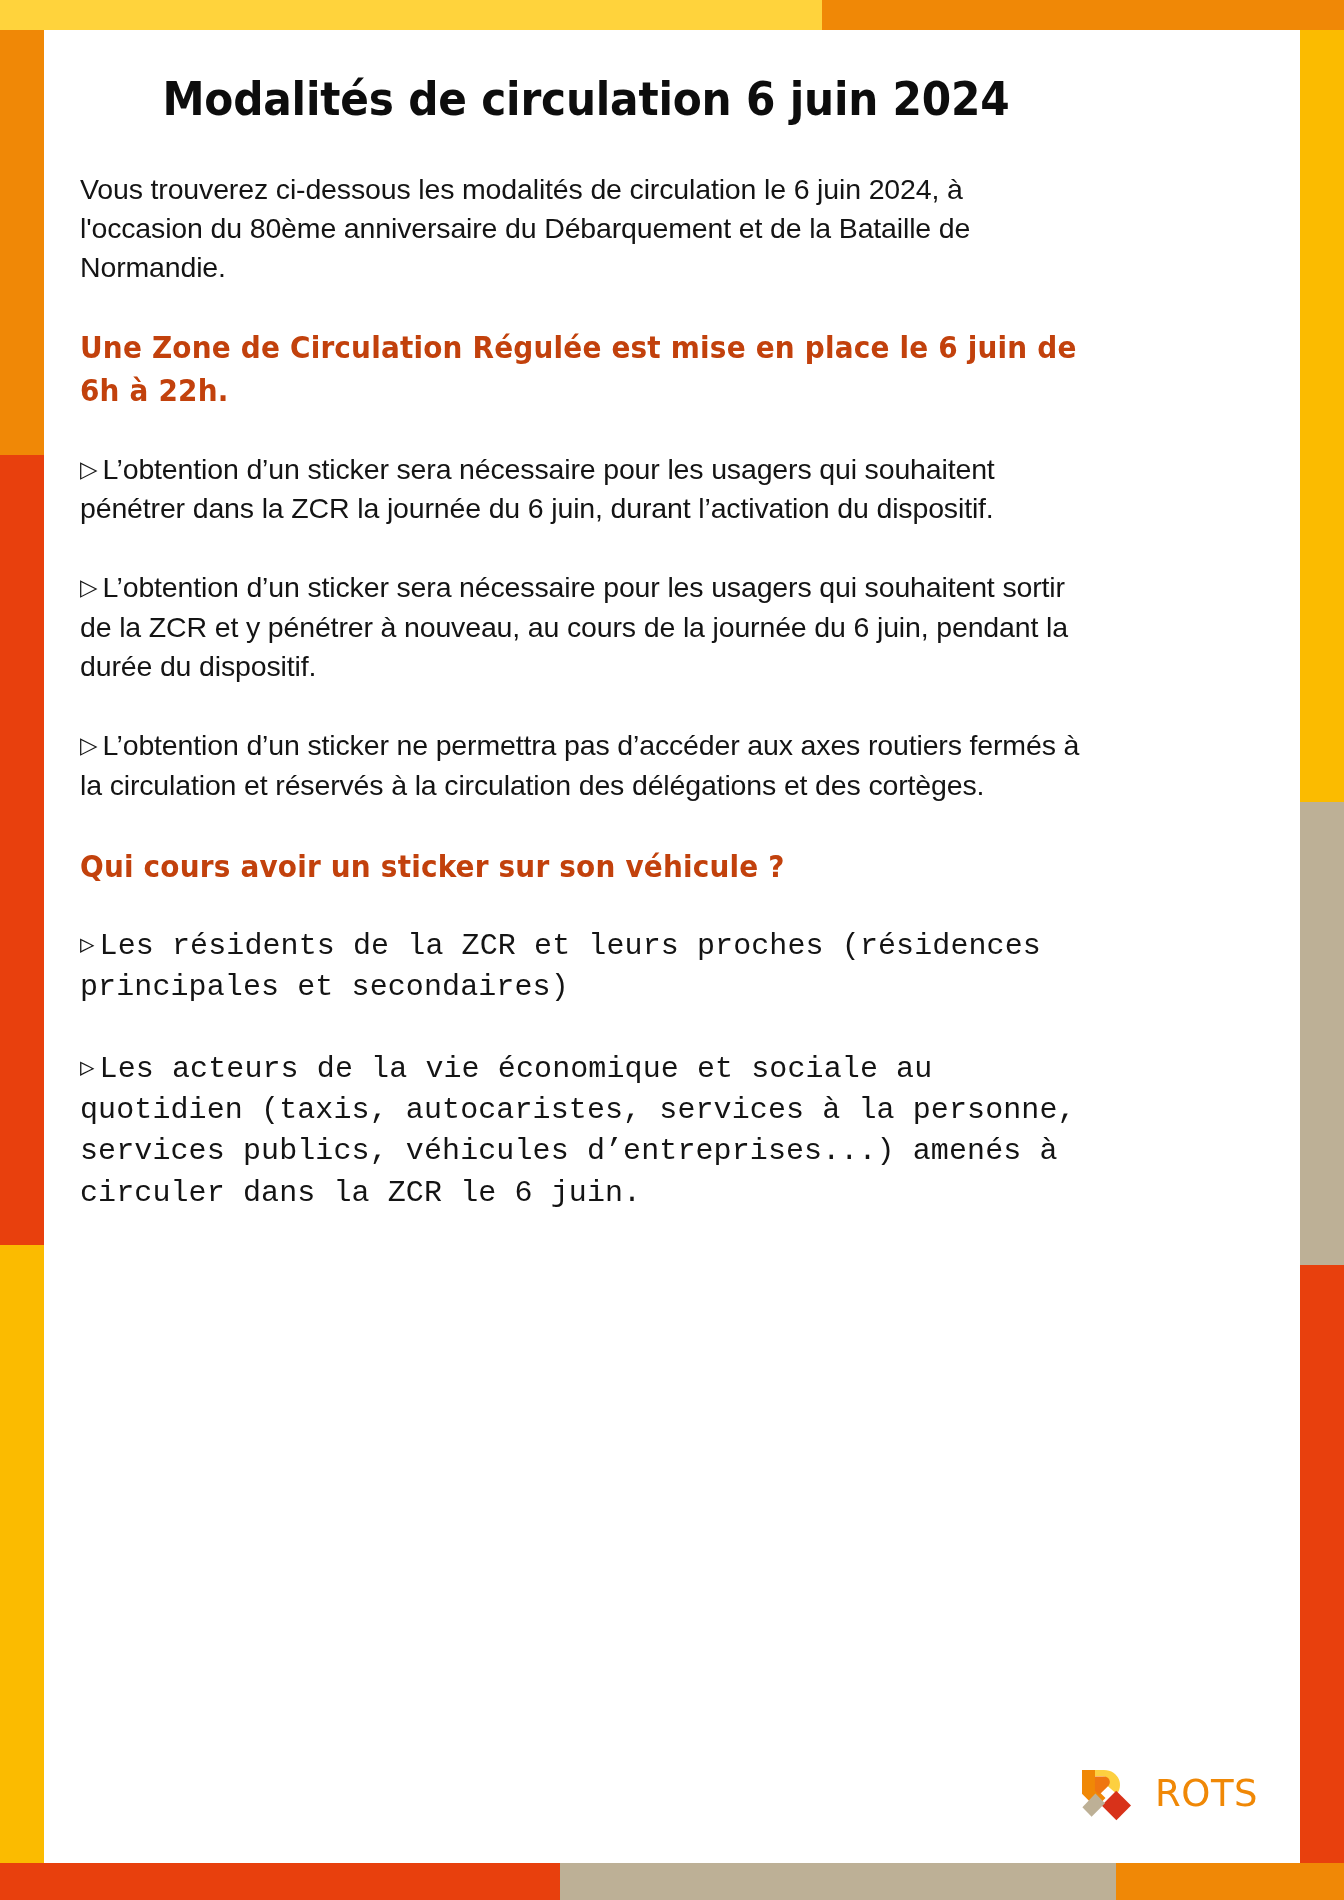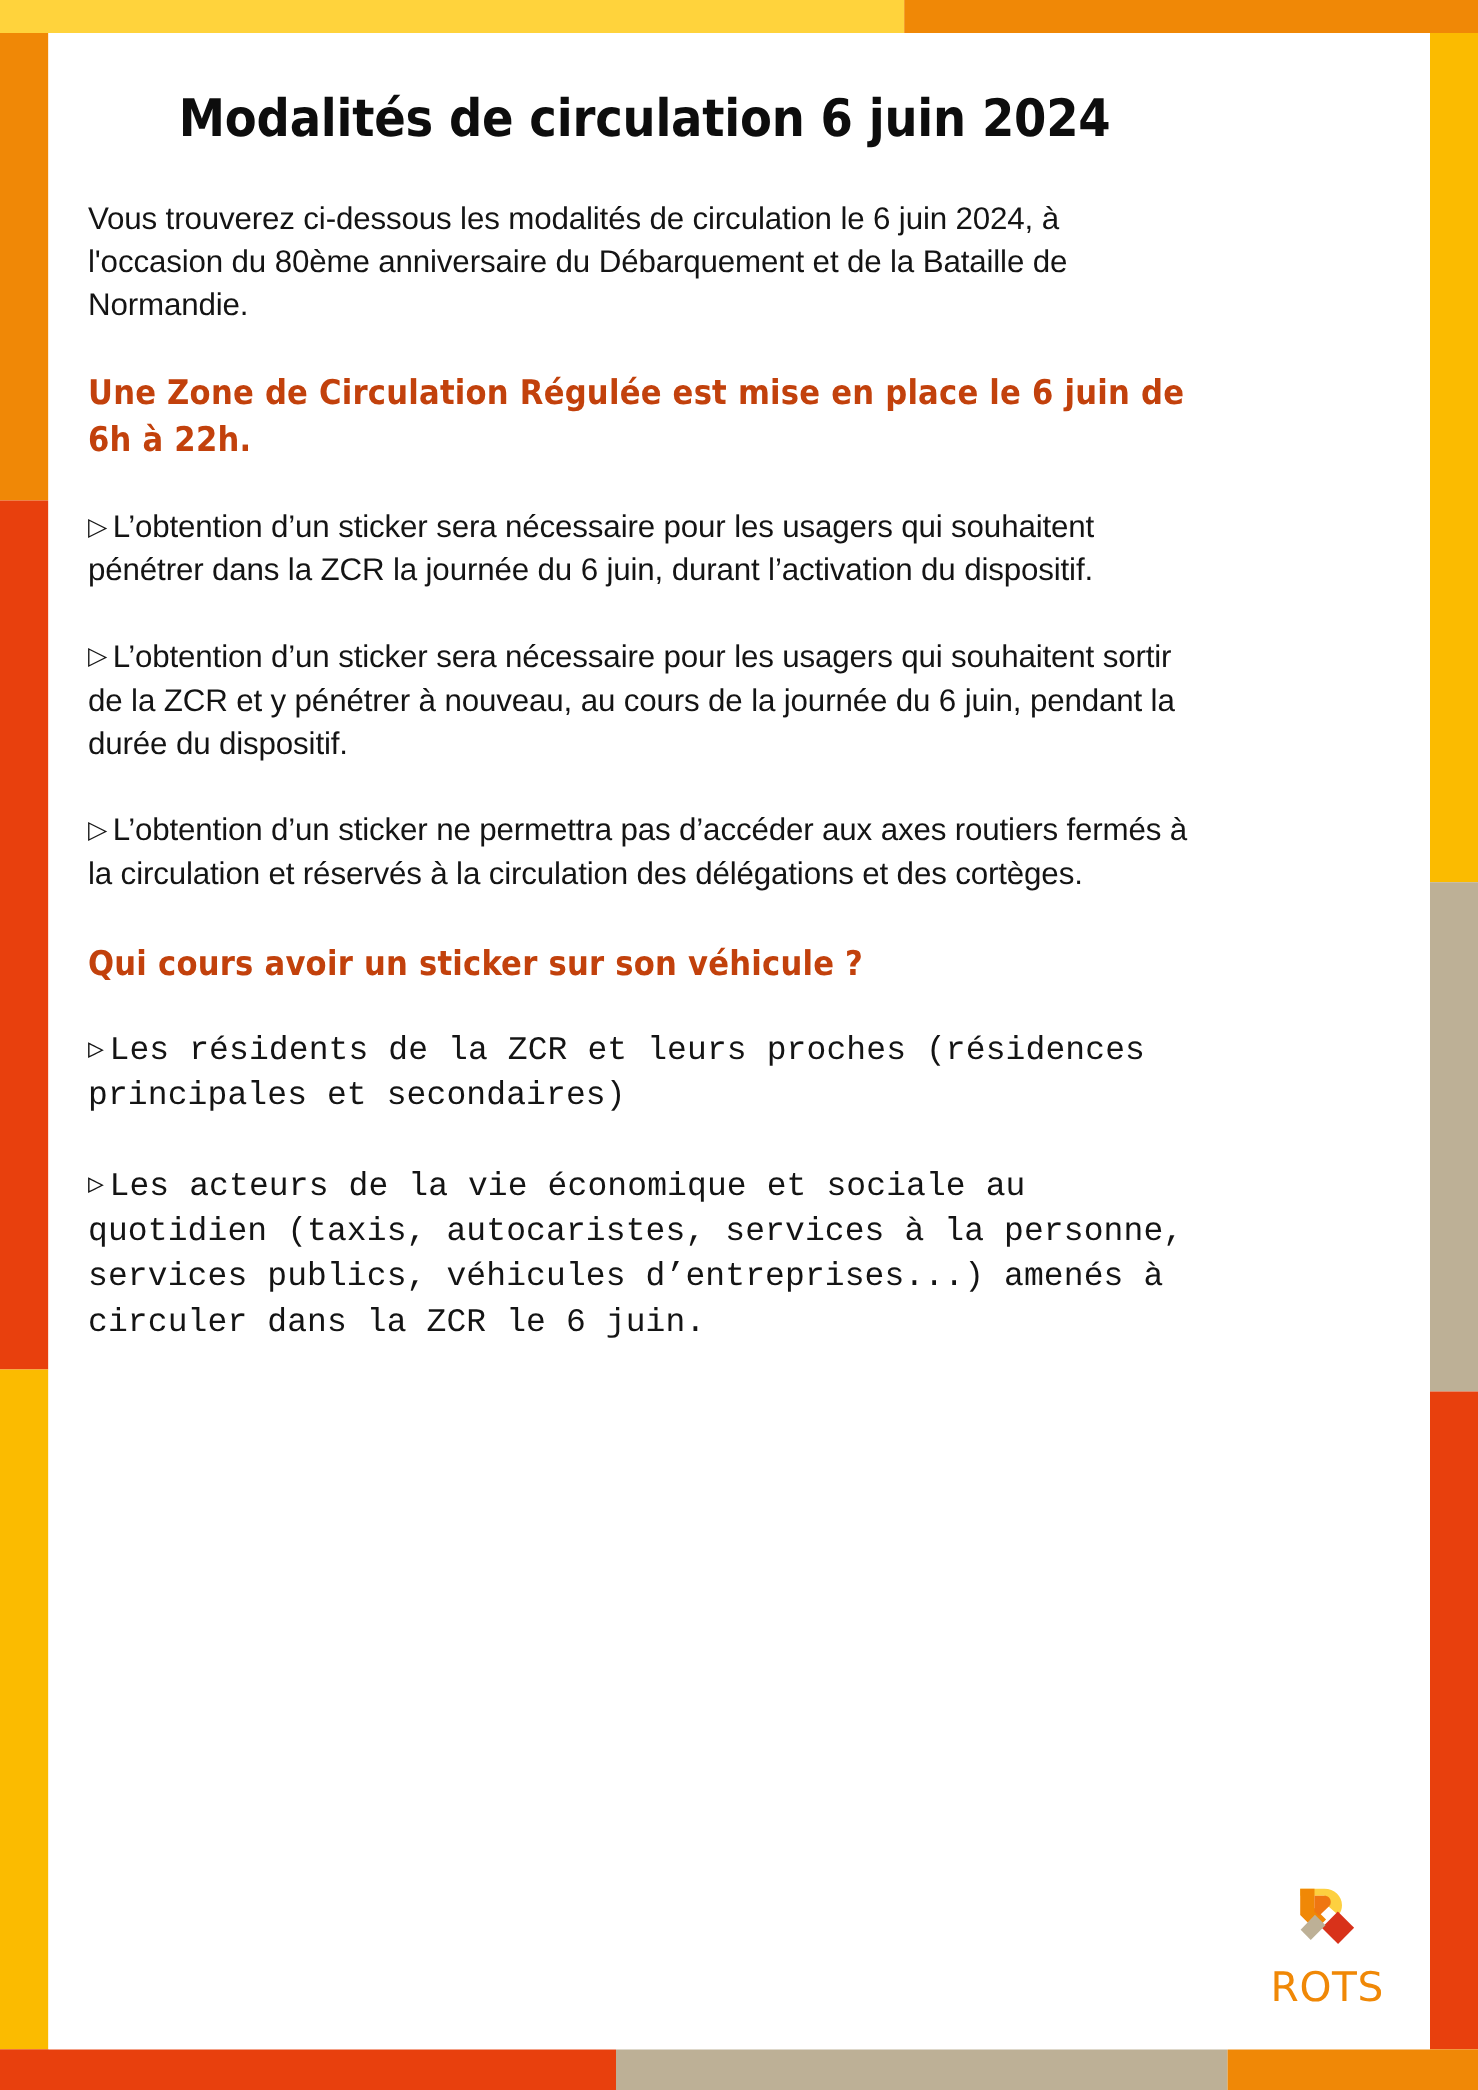--- a/index.html
+++ b/index.html
@@ -49,21 +49,21 @@
     left: 44px;
     top: 30px;
     right: 44px;
     bottom: 37px;
     background: #ffffff;
   }
 
   #content {
     position: absolute;
     left: 36px;
-    top: 52px;
+    top: 42px;
     width: 1012px;
   }
 
   h1#title {
     margin: 0 0 44px 0;
     font-family: "DejaVu Sans Condensed", "Liberation Sans Narrow", "Liberation Sans", sans-serif;
     font-stretch: condensed;
     font-size: 47px;
     font-weight: 700;
     color: #0d0d0d;
@@ -119,21 +119,20 @@
   }
 
   
   #logo {
     position: absolute;
     right: 42px;
     bottom: 38px;
     display: flex;
     align-items: center;
     gap: 16px;
-    flex-direction: column;
   }
   #logo .mark { width: 64px; height: 64px; display: block; }
   #logo .wordmark {
     font-family: "DejaVu Sans", "Liberation Sans", sans-serif;
     font-size: 37px;
     font-weight: 400;
     color: #f08806;
     letter-spacing: 0.5px;
     line-height: 1;
   }

